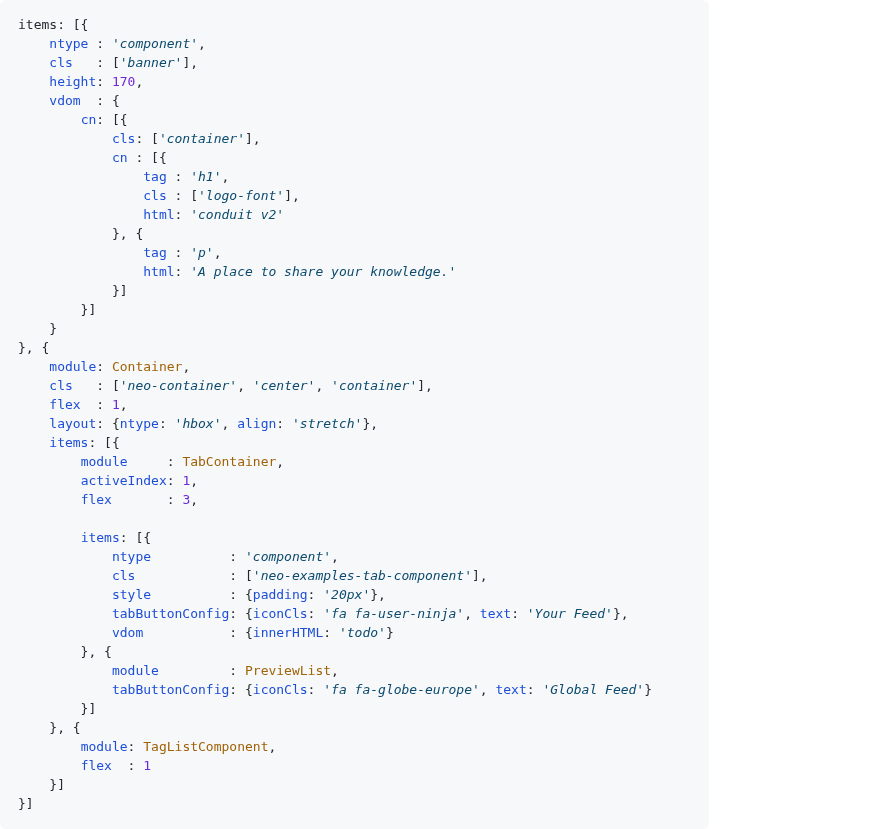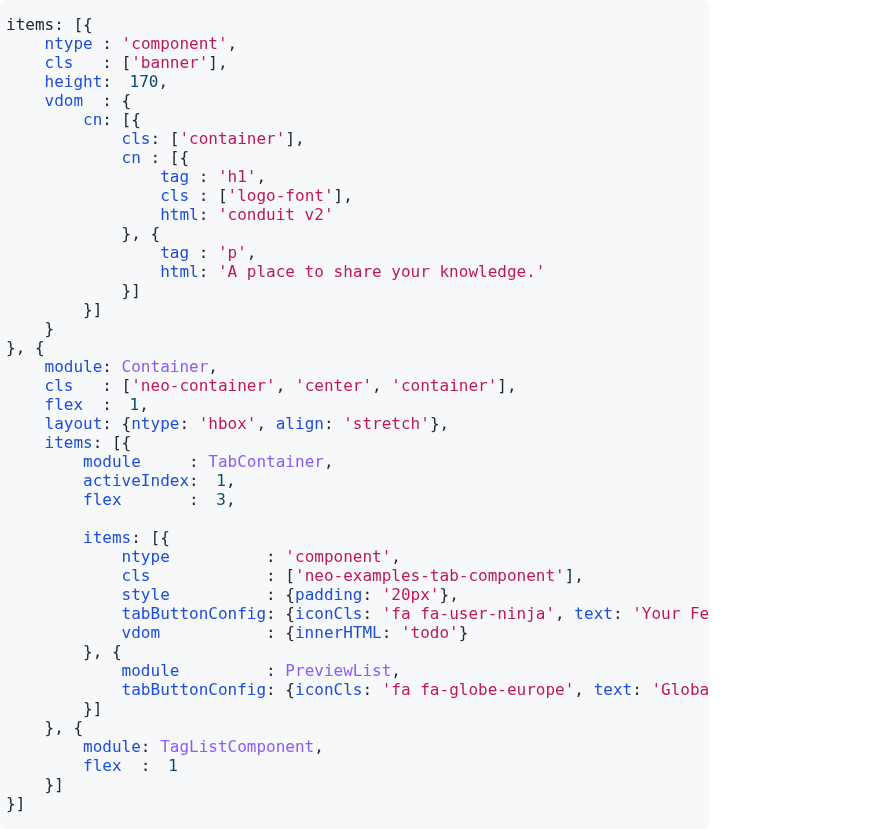--- a/index.html
+++ b/index.html
@@ -14,35 +14,35 @@
     }
     .code-block {
       position: absolute;
       left: 0;
       top: 0;
       width: 709px;
       height: 829px;
       box-sizing: border-box;
       background: #f6f8fa;
       border-radius: 6px;
-      padding: 15px 6px;
+      padding: 15px 18px;
       font-family: "DejaVu Sans Mono", "Liberation Mono", monospace;
-      font-size: 16px;
+      font-size: 13px;
       line-height: 19px;
       color: #24292f;
       white-space: pre;
       overflow: hidden;
     }
     .line {
       display: block;
       height: 19px;
       white-space: pre;
     }
     .k { color: #1d4ed8; }   
-    .s { color: #be185d; }   
-    .n { color: #0c4a6e; margin-left: 8px; }   
-    .m { color: #8b5cf6; }   
+    .s { color: #0c4a6e; font-style: italic; }   
+    .n { color: #6d28d9; }   
+    .m { color: #a16207; }   
     .p { color: #24292f; }   
   </style>
 </head>
 <body>
 
 <div class="code-block" id="code"><span class="line"><span class="p">items: [{</span></span><span class="line"><span class="p">    </span><span class="k">ntype</span><span class="p"> : </span><span class="s">'component'</span><span class="p">,</span></span><span class="line"><span class="p">    </span><span class="k">cls</span><span class="p">   : [</span><span class="s">'banner'</span><span class="p">],</span></span><span class="line"><span class="p">    </span><span class="k">height</span><span class="p">: </span><span class="n">170</span><span class="p">,</span></span><span class="line"><span class="p">    </span><span class="k">vdom</span><span class="p">  : {</span></span><span class="line"><span class="p">        </span><span class="k">cn</span><span class="p">: [{</span></span><span class="line"><span class="p">            </span><span class="k">cls</span><span class="p">: [</span><span class="s">'container'</span><span class="p">],</span></span><span class="line"><span class="p">            </span><span class="k">cn</span><span class="p"> : [{</span></span><span class="line"><span class="p">                </span><span class="k">tag</span><span class="p"> : </span><span class="s">'h1'</span><span class="p">,</span></span><span class="line"><span class="p">                </span><span class="k">cls</span><span class="p"> : [</span><span class="s">'logo-font'</span><span class="p">],</span></span><span class="line"><span class="p">                </span><span class="k">html</span><span class="p">: </span><span class="s">'conduit v2'</span></span><span class="line"><span class="p">            }, {</span></span><span class="line"><span class="p">                </span><span class="k">tag</span><span class="p"> : </span><span class="s">'p'</span><span class="p">,</span></span><span class="line"><span class="p">                </span><span class="k">html</span><span class="p">: </span><span class="s">'A place to share your knowledge.'</span></span><span class="line"><span class="p">            }]</span></span><span class="line"><span class="p">        }]</span></span><span class="line"><span class="p">    }</span></span><span class="line"><span class="p">}, {</span></span><span class="line"><span class="p">    </span><span class="k">module</span><span class="p">: </span><span class="m">Container</span><span class="p">,</span></span><span class="line"><span class="p">    </span><span class="k">cls</span><span class="p">   : [</span><span class="s">'neo-container'</span><span class="p">, </span><span class="s">'center'</span><span class="p">, </span><span class="s">'container'</span><span class="p">],</span></span><span class="line"><span class="p">    </span><span class="k">flex</span><span class="p">  : </span><span class="n">1</span><span class="p">,</span></span><span class="line"><span class="p">    </span><span class="k">layout</span><span class="p">: {</span><span class="k">ntype</span><span class="p">: </span><span class="s">'hbox'</span><span class="p">, </span><span class="k">align</span><span class="p">: </span><span class="s">'stretch'</span><span class="p">},</span></span><span class="line"><span class="p">    </span><span class="k">items</span><span class="p">: [{</span></span><span class="line"><span class="p">        </span><span class="k">module</span><span class="p">     : </span><span class="m">TabContainer</span><span class="p">,</span></span><span class="line"><span class="p">        </span><span class="k">activeIndex</span><span class="p">: </span><span class="n">1</span><span class="p">,</span></span><span class="line"><span class="p">        </span><span class="k">flex</span><span class="p">       : </span><span class="n">3</span><span class="p">,</span></span><span class="line">&nbsp;</span><span class="line"><span class="p">        </span><span class="k">items</span><span class="p">: [{</span></span><span class="line"><span class="p">            </span><span class="k">ntype</span><span class="p">          : </span><span class="s">'component'</span><span class="p">,</span></span><span class="line"><span class="p">            </span><span class="k">cls</span><span class="p">            : [</span><span class="s">'neo-examples-tab-component'</span><span class="p">],</span></span><span class="line"><span class="p">            </span><span class="k">style</span><span class="p">          : {</span><span class="k">padding</span><span class="p">: </span><span class="s">'20px'</span><span class="p">},</span></span><span class="line"><span class="p">            </span><span class="k">tabButtonConfig</span><span class="p">: {</span><span class="k">iconCls</span><span class="p">: </span><span class="s">'fa fa-user-ninja'</span><span class="p">, </span><span class="k">text</span><span class="p">: </span><span class="s">'Your Feed'</span><span class="p">},</span></span><span class="line"><span class="p">            </span><span class="k">vdom</span><span class="p">           : {</span><span class="k">innerHTML</span><span class="p">: </span><span class="s">'todo'</span><span class="p">}</span></span><span class="line"><span class="p">        }, {</span></span><span class="line"><span class="p">            </span><span class="k">module</span><span class="p">         : </span><span class="m">PreviewList</span><span class="p">,</span></span><span class="line"><span class="p">            </span><span class="k">tabButtonConfig</span><span class="p">: {</span><span class="k">iconCls</span><span class="p">: </span><span class="s">'fa fa-globe-europe'</span><span class="p">, </span><span class="k">text</span><span class="p">: </span><span class="s">'Global Feed'</span><span class="p">}</span></span><span class="line"><span class="p">        }]</span></span><span class="line"><span class="p">    }, {</span></span><span class="line"><span class="p">        </span><span class="k">module</span><span class="p">: </span><span class="m">TagListComponent</span><span class="p">,</span></span><span class="line"><span class="p">        </span><span class="k">flex</span><span class="p">  : </span><span class="n">1</span></span><span class="line"><span class="p">    }]</span></span><span class="line"><span class="p">}]</span></span></div>
 
 </body></html>

